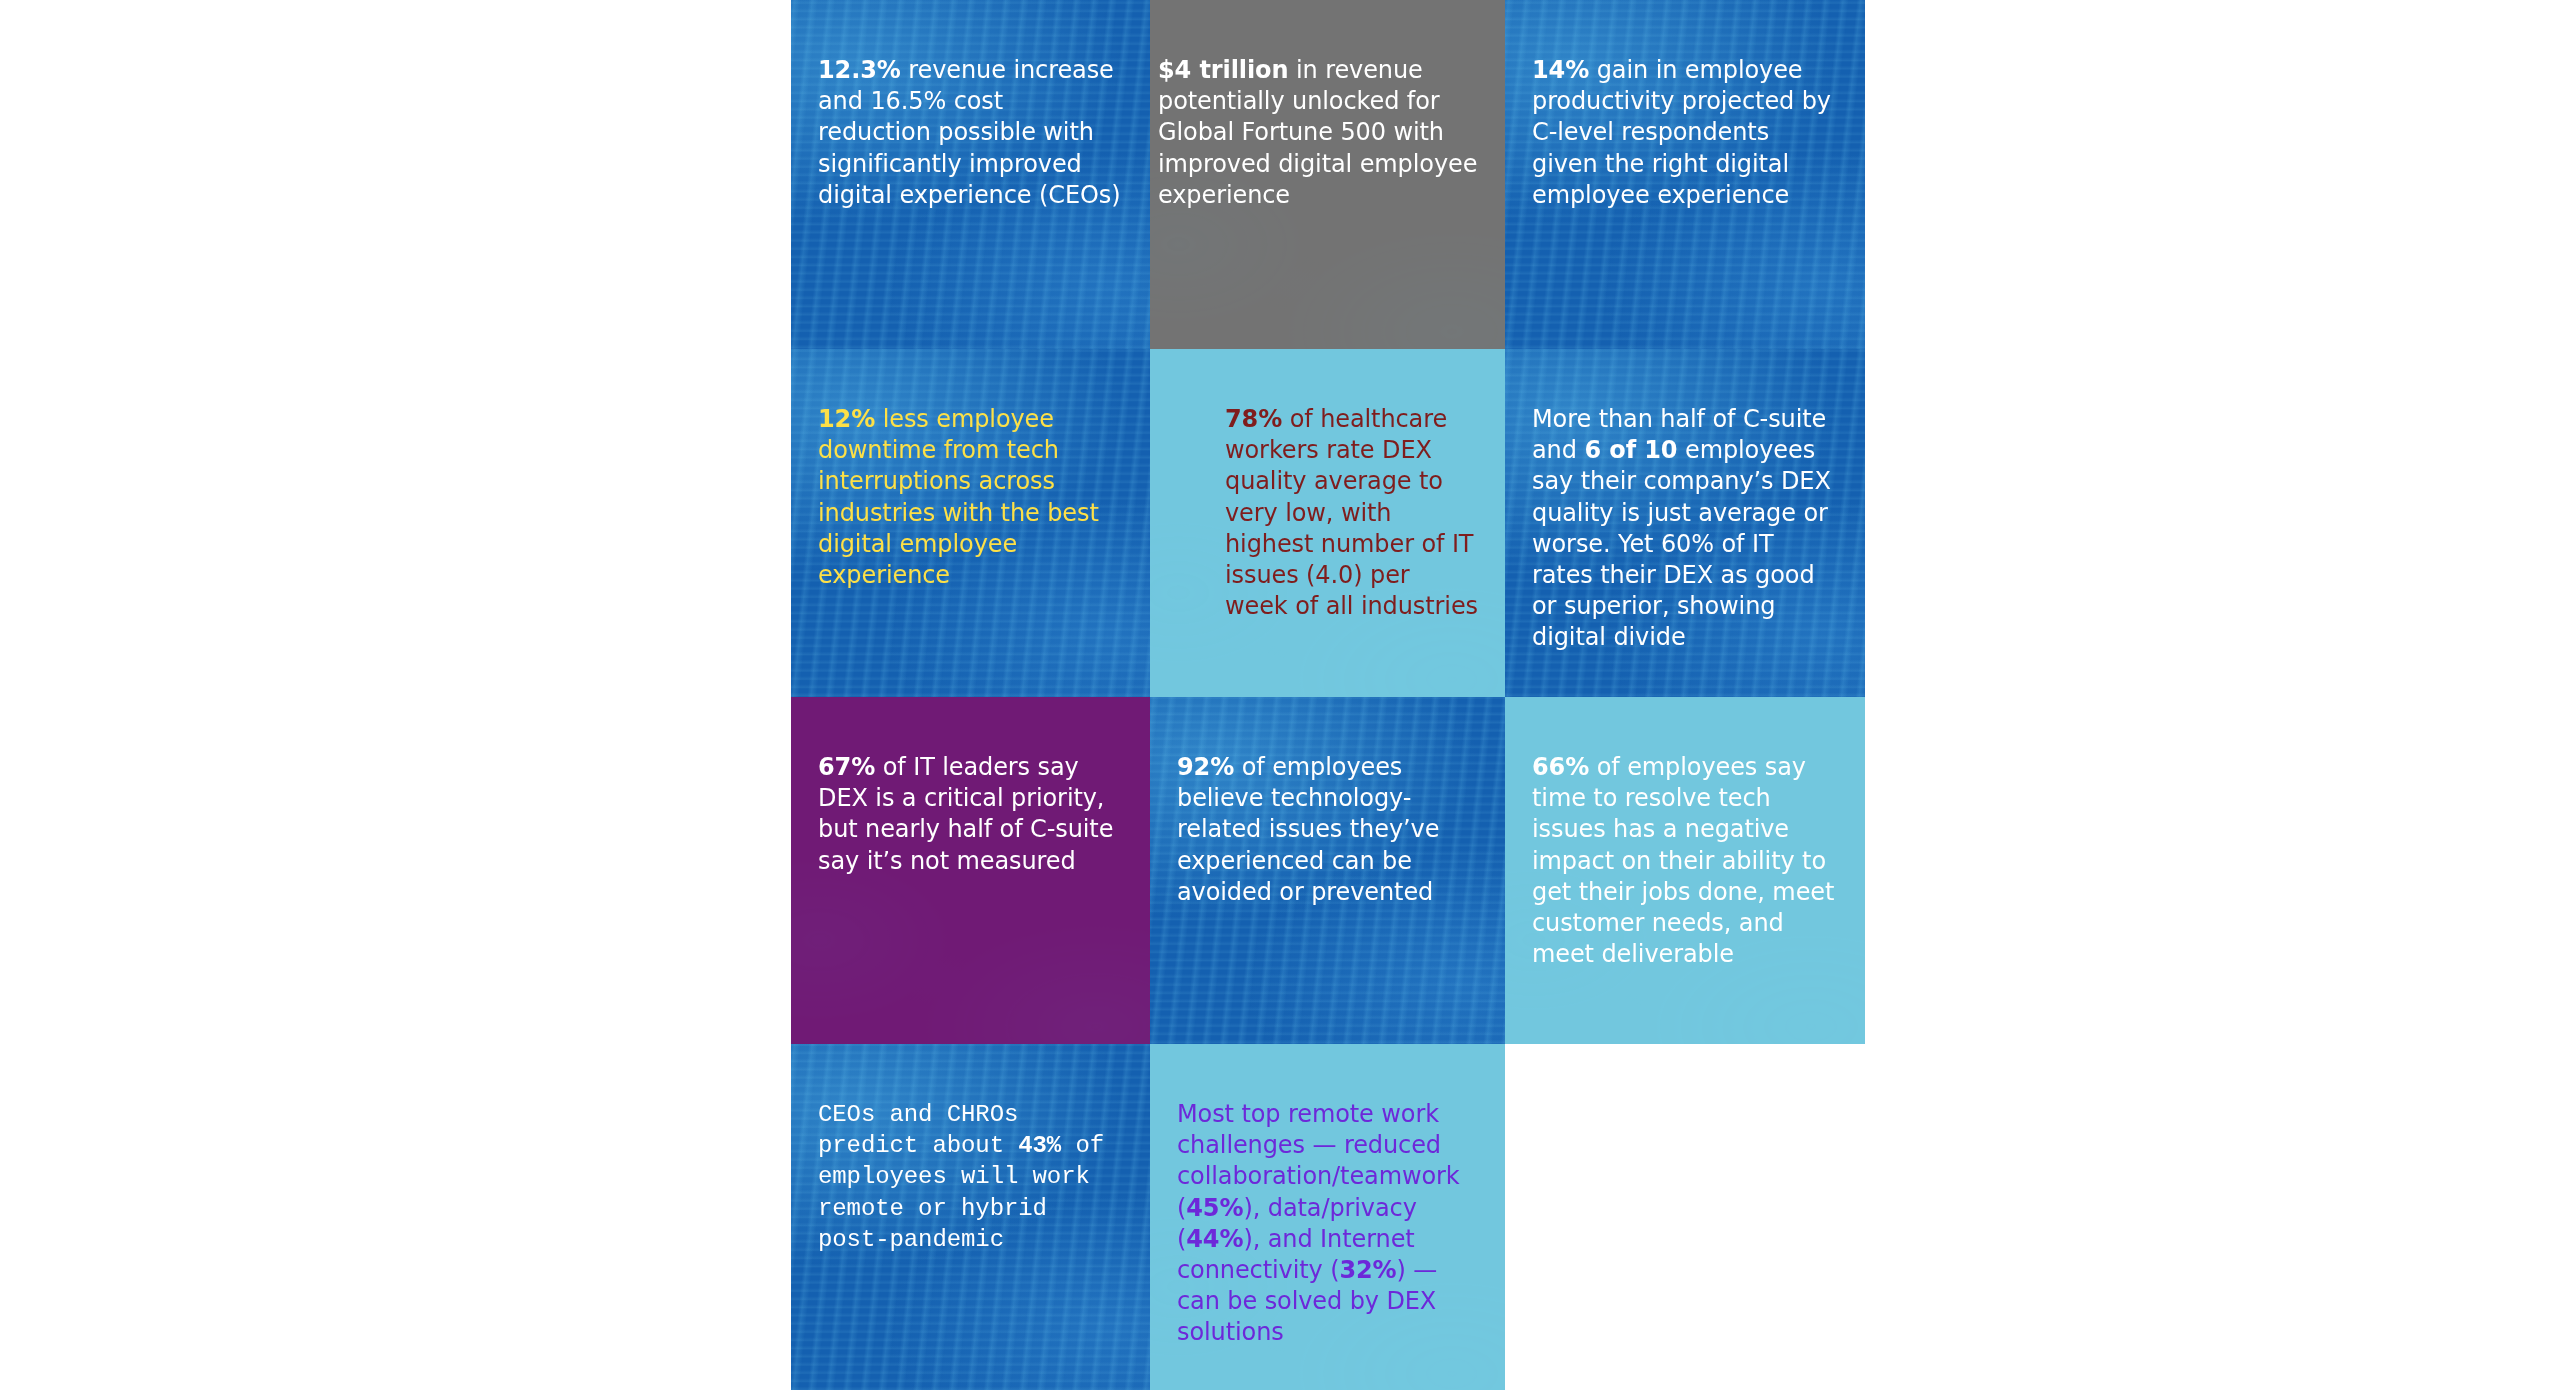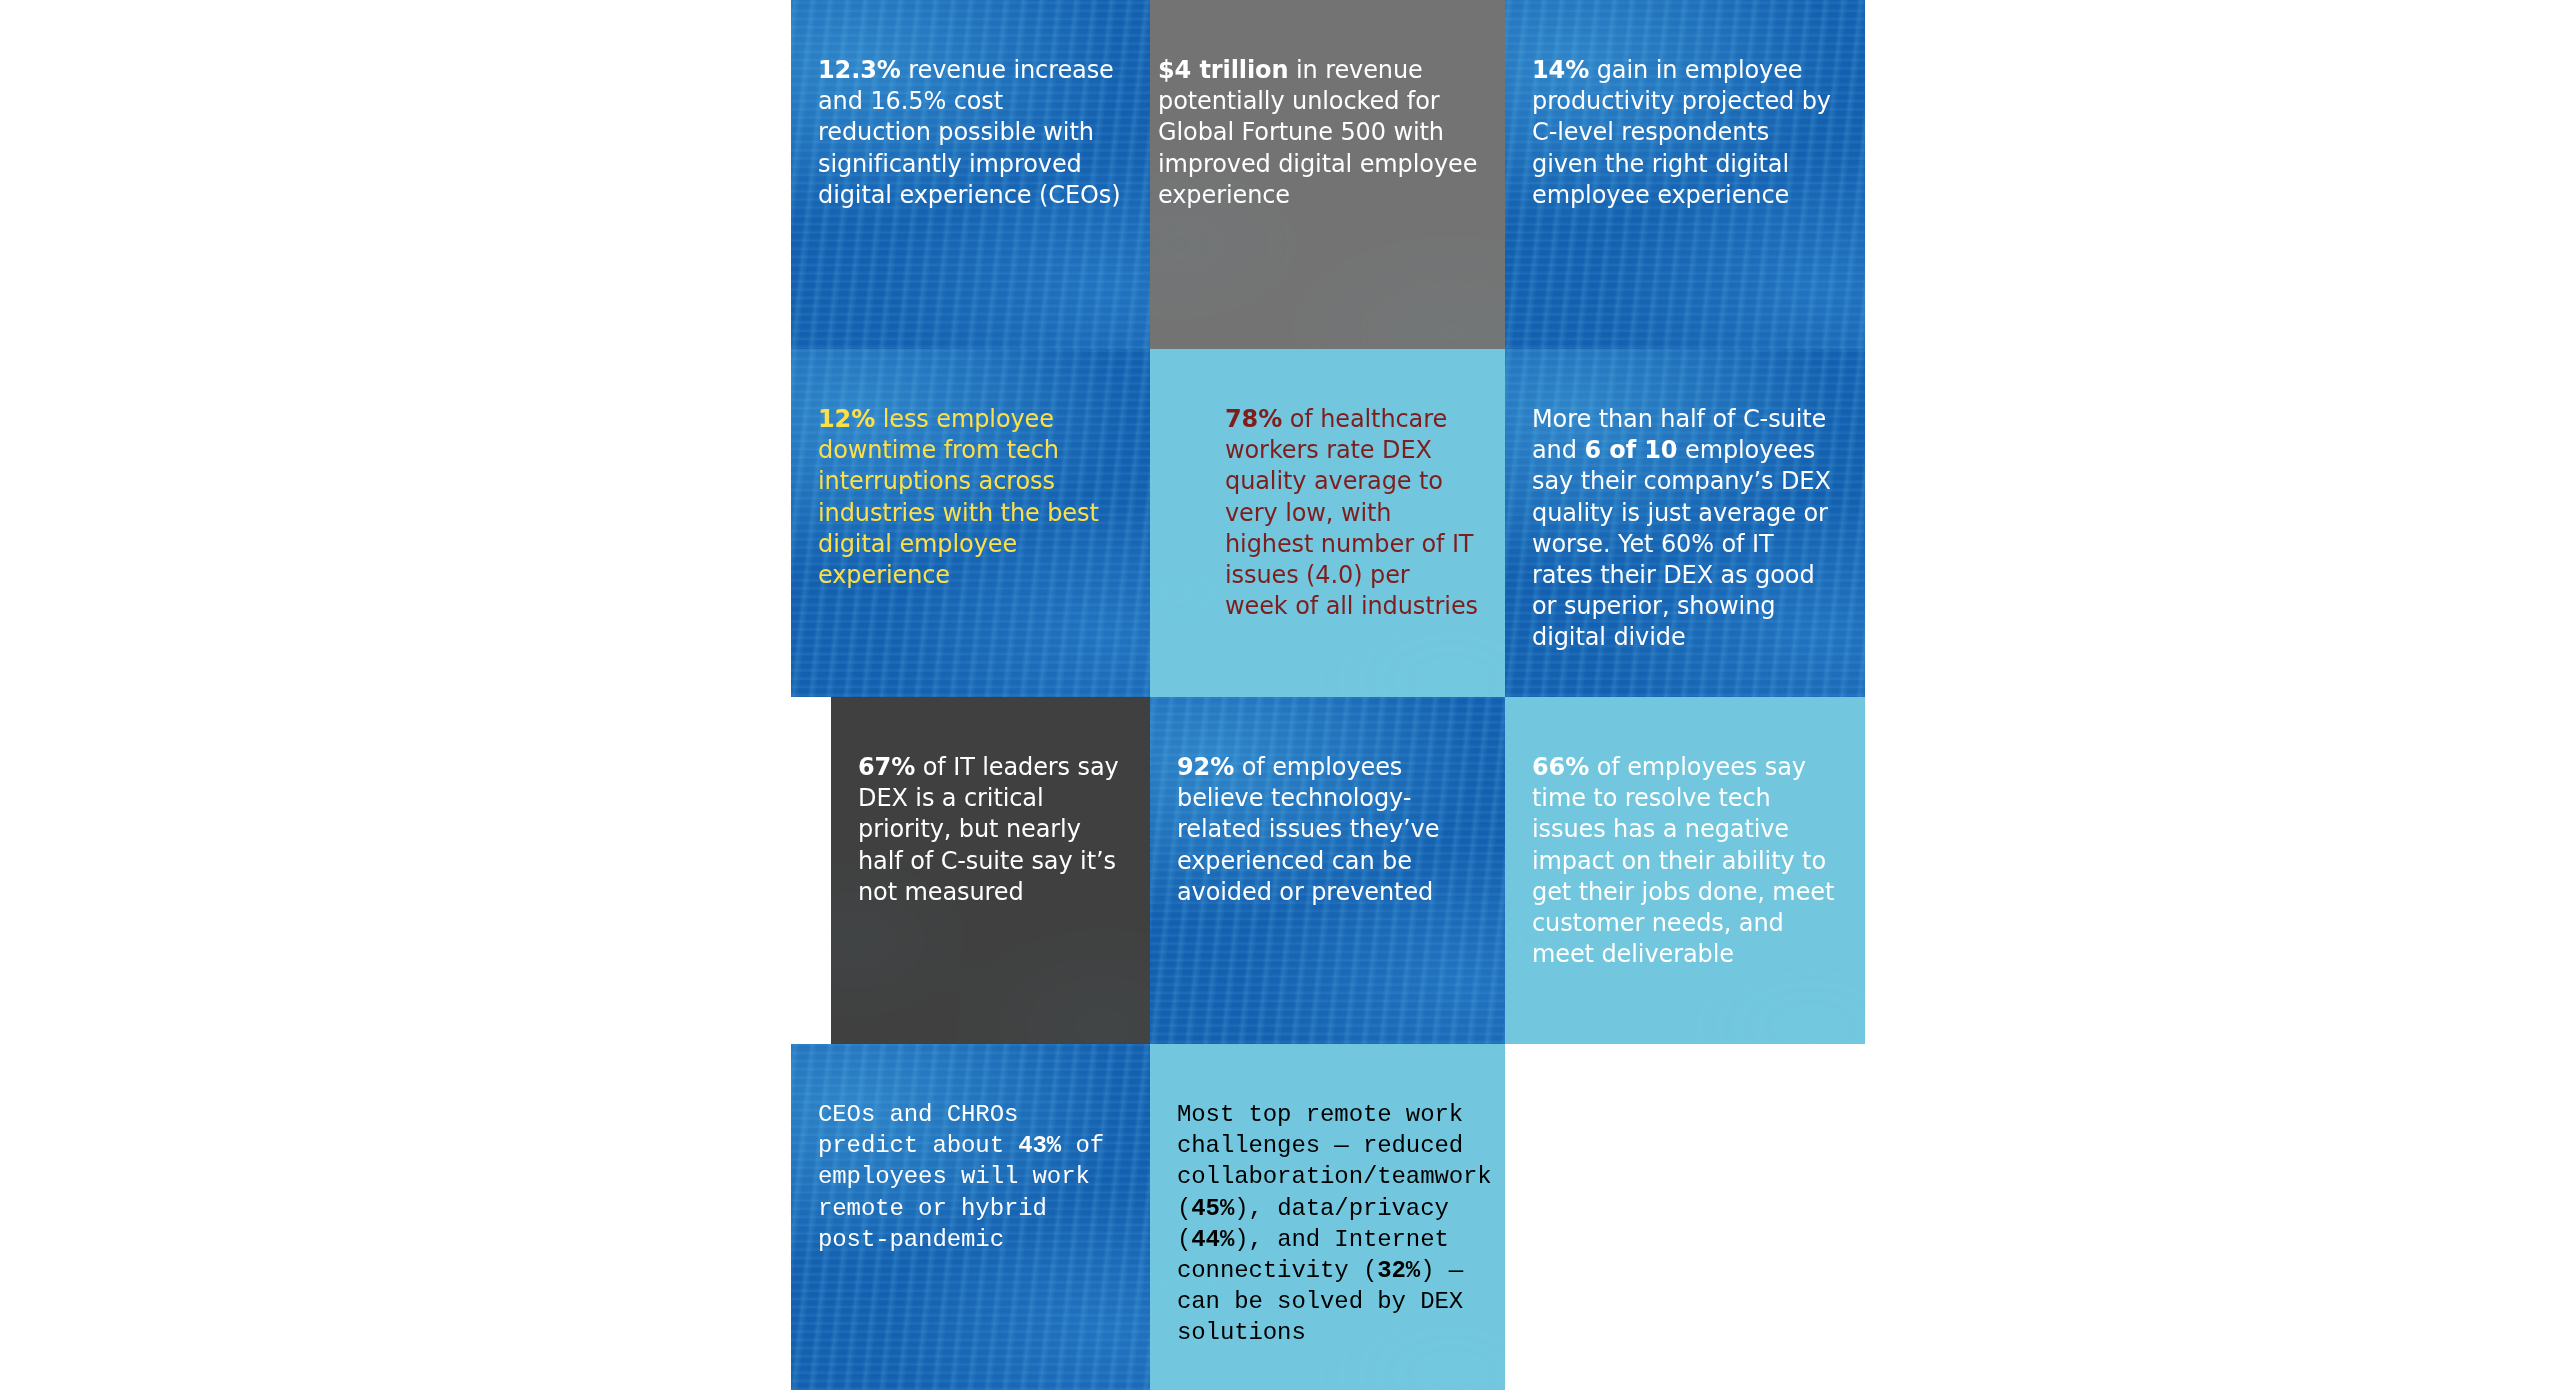--- a/index.html
+++ b/index.html
@@ -133,21 +133,21 @@
       <p class="stat-text" style="color: #7f1d1d; margin-left: 48px;"><b>78%</b> of healthcare workers rate DEX quality average to very low, with highest number of IT issues (4.0) per week of all industries</p>
     </div>
 
     <div class="stat-tile tile-dark" style="background-color: rgb(20, 96, 176);">
       <div class="tex tex-c"></div>
       <div class="tex tex-a"></div>
       <div class="tex tex-b"></div>
       <p class="stat-text" style="color: rgb(255, 255, 255);">More than half of C-suite and <b>6 of 10</b> employees say their company’s DEX quality is just average or worse. Yet 60% of IT rates their DEX as good or superior, showing digital divide</p>
     </div>
 
-    <div class="stat-tile tile-light" style="background-color: #404040; margin-left: 40px;">
+    <div class="stat-tile tile-light" style="background-color: #701a75;">
       <div class="tex tex-d"></div>
       <p class="stat-text" style="color: rgb(255, 255, 255);"><b>67%</b> of IT leaders say DEX is a critical priority, but nearly half of C-suite say it’s not measured</p>
     </div>
 
     <div class="stat-tile tile-dark" style="background-color: rgb(20, 96, 176);">
       <div class="tex tex-c"></div>
       <div class="tex tex-a"></div>
       <div class="tex tex-b"></div>
       <p class="stat-text" style="color: rgb(255, 255, 255);"><b>92%</b> of employees believe technology-related issues they’ve experienced can be avoided or prevented</p>
     </div>
@@ -159,19 +159,19 @@
 
     <div class="stat-tile tile-dark" style="background-color: rgb(20, 96, 176);">
       <div class="tex tex-c"></div>
       <div class="tex tex-a"></div>
       <div class="tex tex-b"></div>
       <p class="stat-text" style="color: rgb(255, 255, 255); font-family: Liberation Mono, monospace;">CEOs and CHROs predict about <b>43%</b> of employees will work remote or hybrid post-pandemic</p>
     </div>
 
     <div class="stat-tile tile-light" style="background-color: rgb(114, 199, 222);">
       <div class="tex tex-d"></div>
-      <p class="stat-text" style="color: #000000; font-family: Liberation Mono, monospace;">Most top remote work challenges —  reduced collaboration/teamwork (<b>45%</b>), data/privacy (<b>44%</b>), and Internet connectivity (<b>32%</b>) — can be solved by DEX solutions</p>
+      <p class="stat-text" style="color: #6d28d9;">Most top remote work challenges —  reduced collaboration/teamwork (<b>45%</b>), data/privacy (<b>44%</b>), and Internet connectivity (<b>32%</b>) — can be solved by DEX solutions</p>
     </div>
 
   </section>
 
 </div>
 
 
 </body></html>

